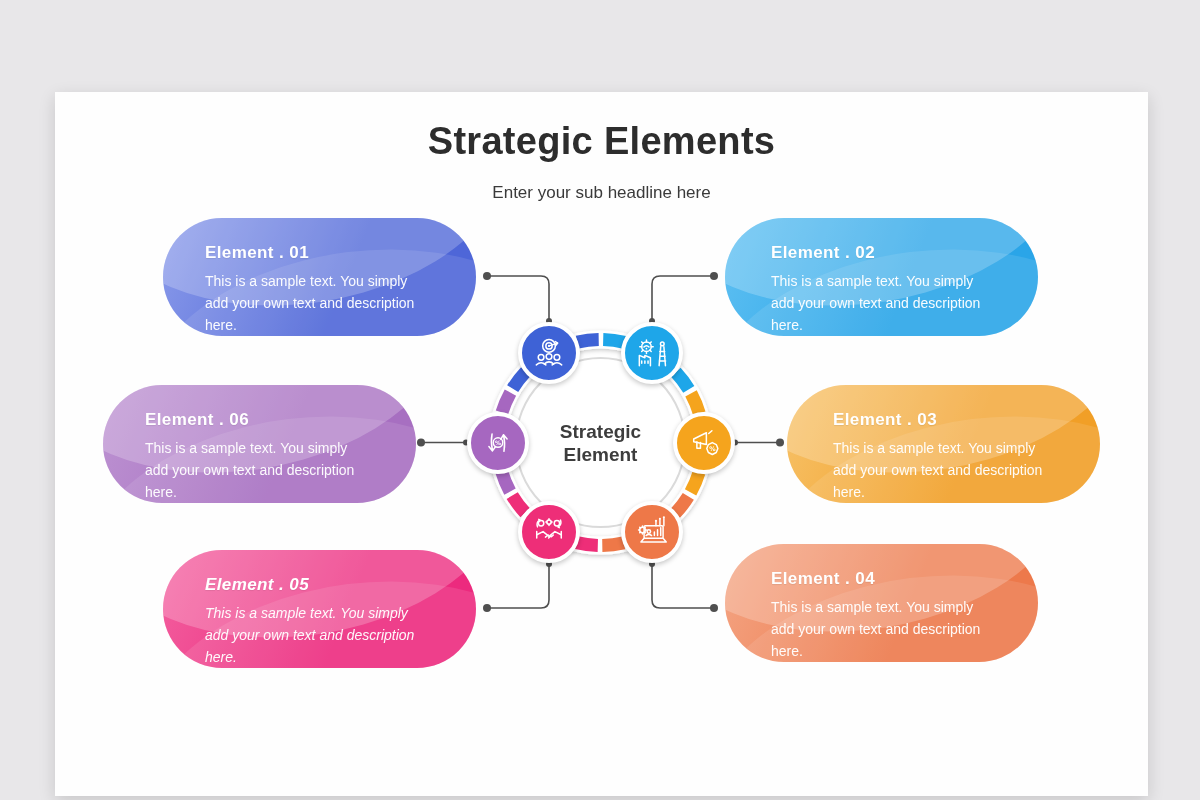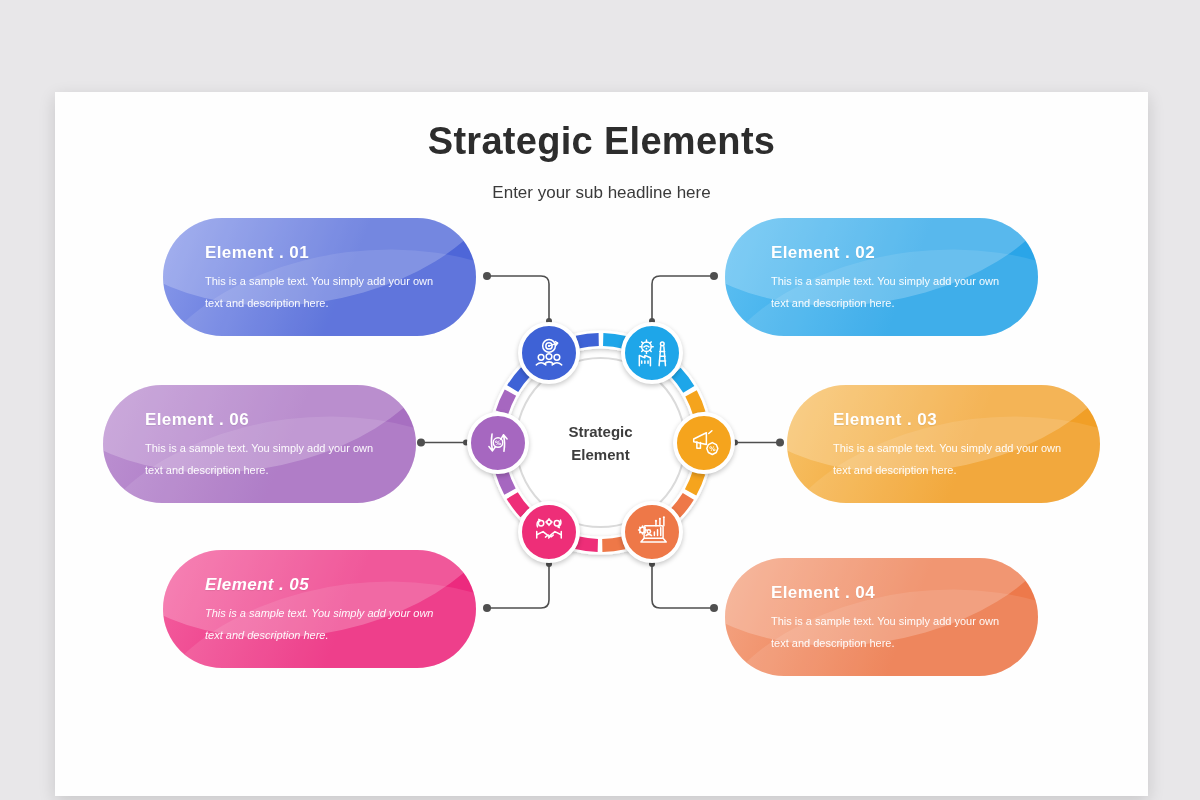--- a/index.html
+++ b/index.html
@@ -30,35 +30,35 @@
     content:""; position:absolute; width:420px; height:260px; border-radius:50%;
     background:rgba(255,255,255,0.22); left:-70px; top:-175px; transform:rotate(-9deg);
   }
   .card::after {
     content:""; position:absolute; width:460px; height:300px; border-radius:50%;
     background:rgba(255,255,255,0.10); right:-120px; bottom:-215px; transform:rotate(-7deg);
   }
   .card > div { position:relative; z-index:2; }
   .card-title { font-size:17px; font-weight:bold; letter-spacing:0.4px; margin-bottom:7px;
     text-shadow:0 1px 1px rgba(0,0,0,0.08); }
-  .card-body { font-size:11px; line-height:22px; color:rgba(255,255,255,0.96); }
+  .card-body { font-size:14px; line-height:22px; color:rgba(255,255,255,0.96); }
   .card.align-right { text-align:left; padding:25px 38px 0 46px; }
 
   
   svg.overlay { position:absolute; left:0; top:0; width:1093px; height:614px; pointer-events:none; }
   .connector-path { fill:none; stroke:var(--line,#4f4f4f); stroke-width:1.6px; }
   .connector-dot { fill:var(--line,#4f4f4f); }
 
   
   .hub-circle {
     position:absolute; left:460px; top:265px; width:171px; height:171px;
     border-radius:50%; background:#fff; border:2px solid #dadada;
     display:flex; align-items:center; justify-content:center;
   }
-  .hub-label { font-size:15px; font-weight:bold; color:#3d3d3d; text-align:center; line-height:23px; }
+  .hub-label { font-size:19px; font-weight:bold; color:#3d3d3d; text-align:center; line-height:23px; }
 
   .node {
     position:absolute; width:62px; height:62px; border-radius:50%;
     border:4px solid #fff; box-shadow:0 2px 5px rgba(0,0,0,0.22);
     display:flex; align-items:center; justify-content:center;
   }
   .node svg { width:38px; height:38px; }
   .node svg * { vector-effect:non-scaling-stroke; }
   .ic { fill:none; stroke:#fff; stroke-width:1.5; stroke-linecap:round; stroke-linejoin:round; }
   .ic-fill { fill:#fff; stroke:none; }
@@ -215,21 +215,21 @@
   <div class="card align-right" style="left: 670px; top: 126px; background: linear-gradient(112deg, rgb(95, 192, 242) 0%, rgb(42, 165, 232) 58%, rgb(42, 165, 232) 100%);">
     <div class="card-title">Element . 02</div>
     <div class="card-body">This is a sample text. You simply add your own text and description here.</div>
   </div>
 
   <div class="card align-right" style="left: 732px; top: 293px; background: linear-gradient(112deg, rgb(247, 194, 105) 0%, rgb(241, 159, 39) 58%, rgb(241, 159, 39) 100%);">
     <div class="card-title">Element . 03</div>
     <div class="card-body">This is a sample text. You simply add your own text and description here.</div>
   </div>
 
-  <div class="card align-right" style="left: 670px; top: 466px; background: linear-gradient(112deg, rgb(244, 165, 132) 0%, rgb(237, 121, 75) 58%, rgb(237, 121, 75) 100%);">
+  <div class="card align-right" style="left: 670px; top: 452px; background: linear-gradient(112deg, rgb(244, 165, 132) 0%, rgb(237, 121, 75) 58%, rgb(237, 121, 75) 100%);">
     <div class="card-title">Element . 04</div>
     <div class="card-body">This is a sample text. You simply add your own text and description here.</div>
   </div>
 
   <div class="card align-left" style="left: 108px; top: 458px; background: linear-gradient(112deg, rgb(243, 96, 159) 0%, rgb(236, 42, 126) 58%, rgb(236, 42, 126) 100%); font-style: italic;">
     <div class="card-title">Element . 05</div>
     <div class="card-body">This is a sample text. You simply add your own text and description here.</div>
   </div>
 
   <div class="card align-left" style="left: 48px; top: 293px; background: linear-gradient(112deg, rgb(189, 147, 210) 0%, rgb(167, 111, 193) 58%, rgb(167, 111, 193) 100%);">

